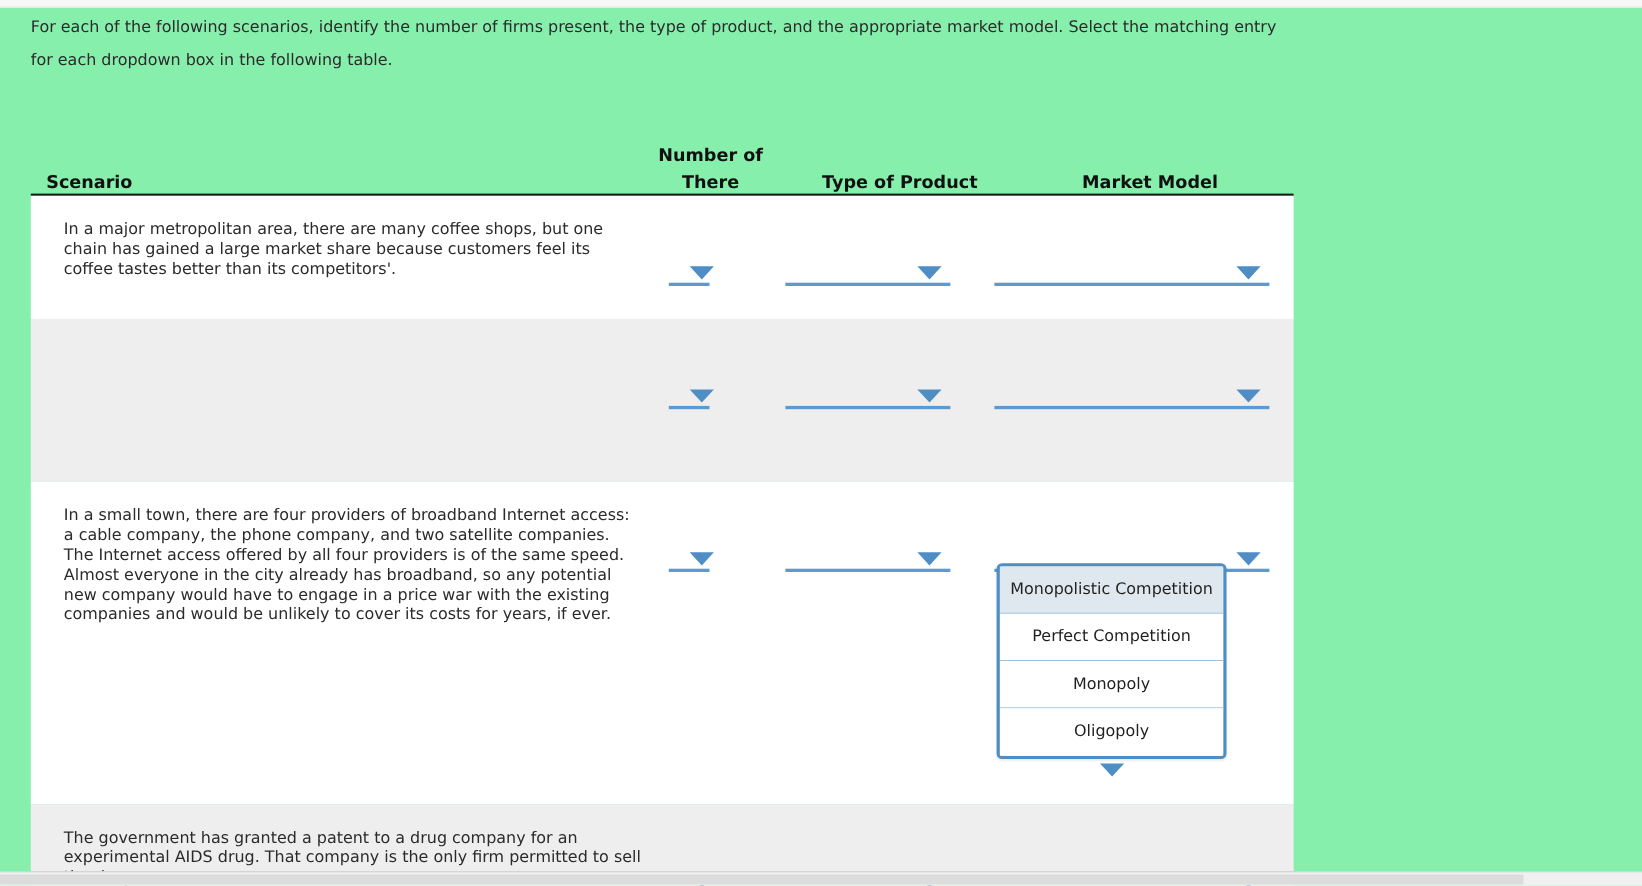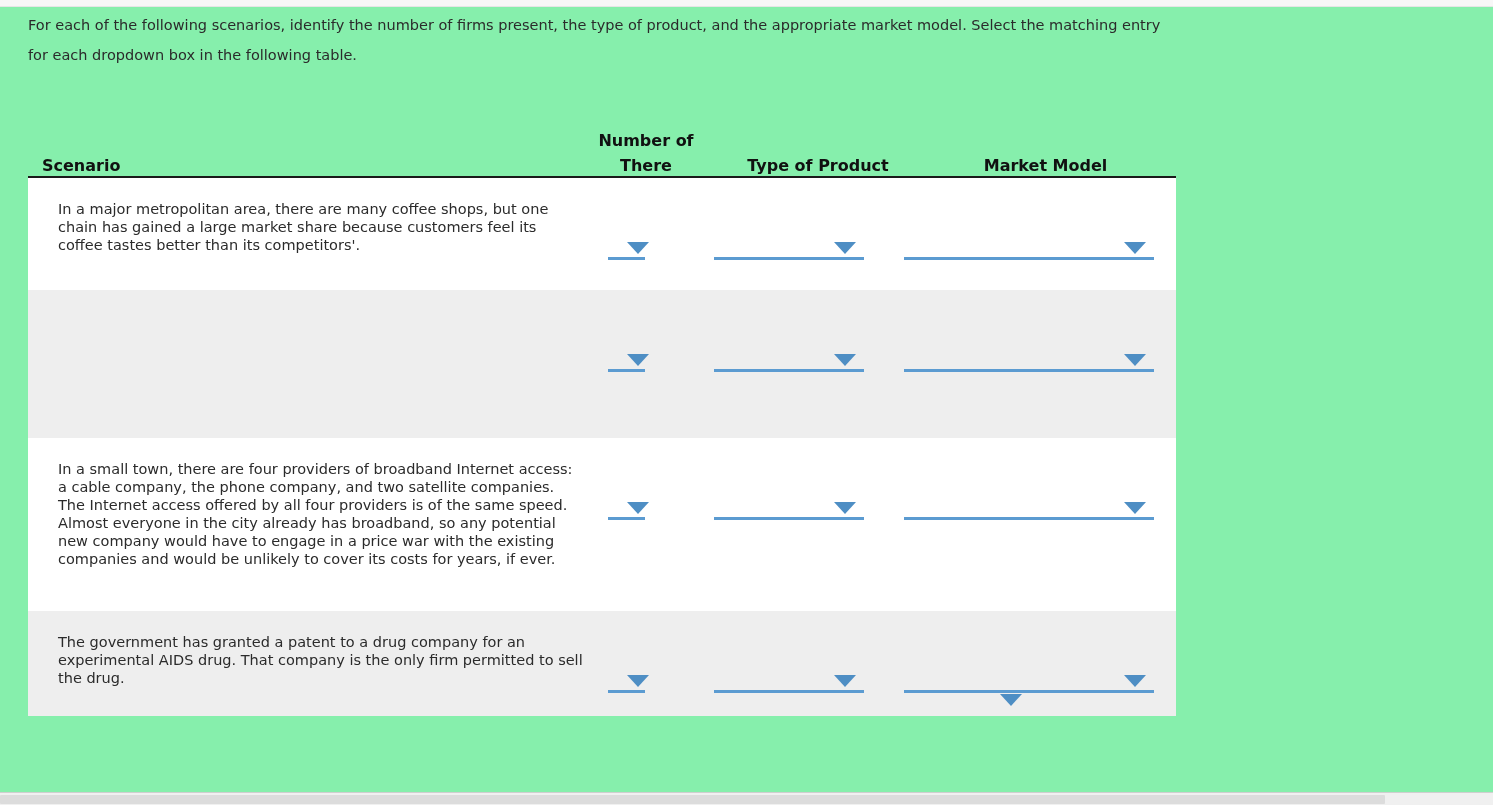--- a/index.html
+++ b/index.html
@@ -212,21 +212,21 @@
       <div class="dd dd-type">
         <span class="caret"></span>
         <span class="bar"></span>
       </div>
       <div class="dd dd-market">
         <span class="caret"></span>
         <span class="bar"></span>
       </div>
     </div>
 
-    <div class="row" style="height:173px;">
+    <div class="row" style="height:293px;">
       <div class="scenario-text">In a small town, there are four providers of broadband Internet access: a cable company, the phone company, and two satellite companies. The Internet access offered by all four providers is of the same speed. Almost everyone in the city already has broadband, so any potential new company would have to engage in a price war with the existing companies and would be unlikely to cover its costs for years, if ever.</div>
       <div class="dd dd-firms">
         <span class="caret"></span>
         <span class="bar"></span>
       </div>
       <div class="dd dd-type">
         <span class="caret"></span>
         <span class="bar"></span>
       </div>
       <div class="dd dd-market">
@@ -246,19 +246,25 @@
         <span class="bar"></span>
       </div>
       <div class="dd dd-market">
         <span class="caret"></span>
         <span class="bar"></span>
       </div>
     </div>
 
   </div>
 
+  <div class="dropdown-list">
+    <div class="dd-option selected">Monopolistic Competition</div>
+    <div class="dd-option">Perfect Competition</div>
+    <div class="dd-option">Monopoly</div>
+    <div class="dd-option">Oligopoly</div>
+  </div>
   <div class="dropdown-tail"></div>
 
   <div class="scroll-area">
     <div class="scroll-thumb"></div>
   </div>
 
 </div>
 
 </body></html>

